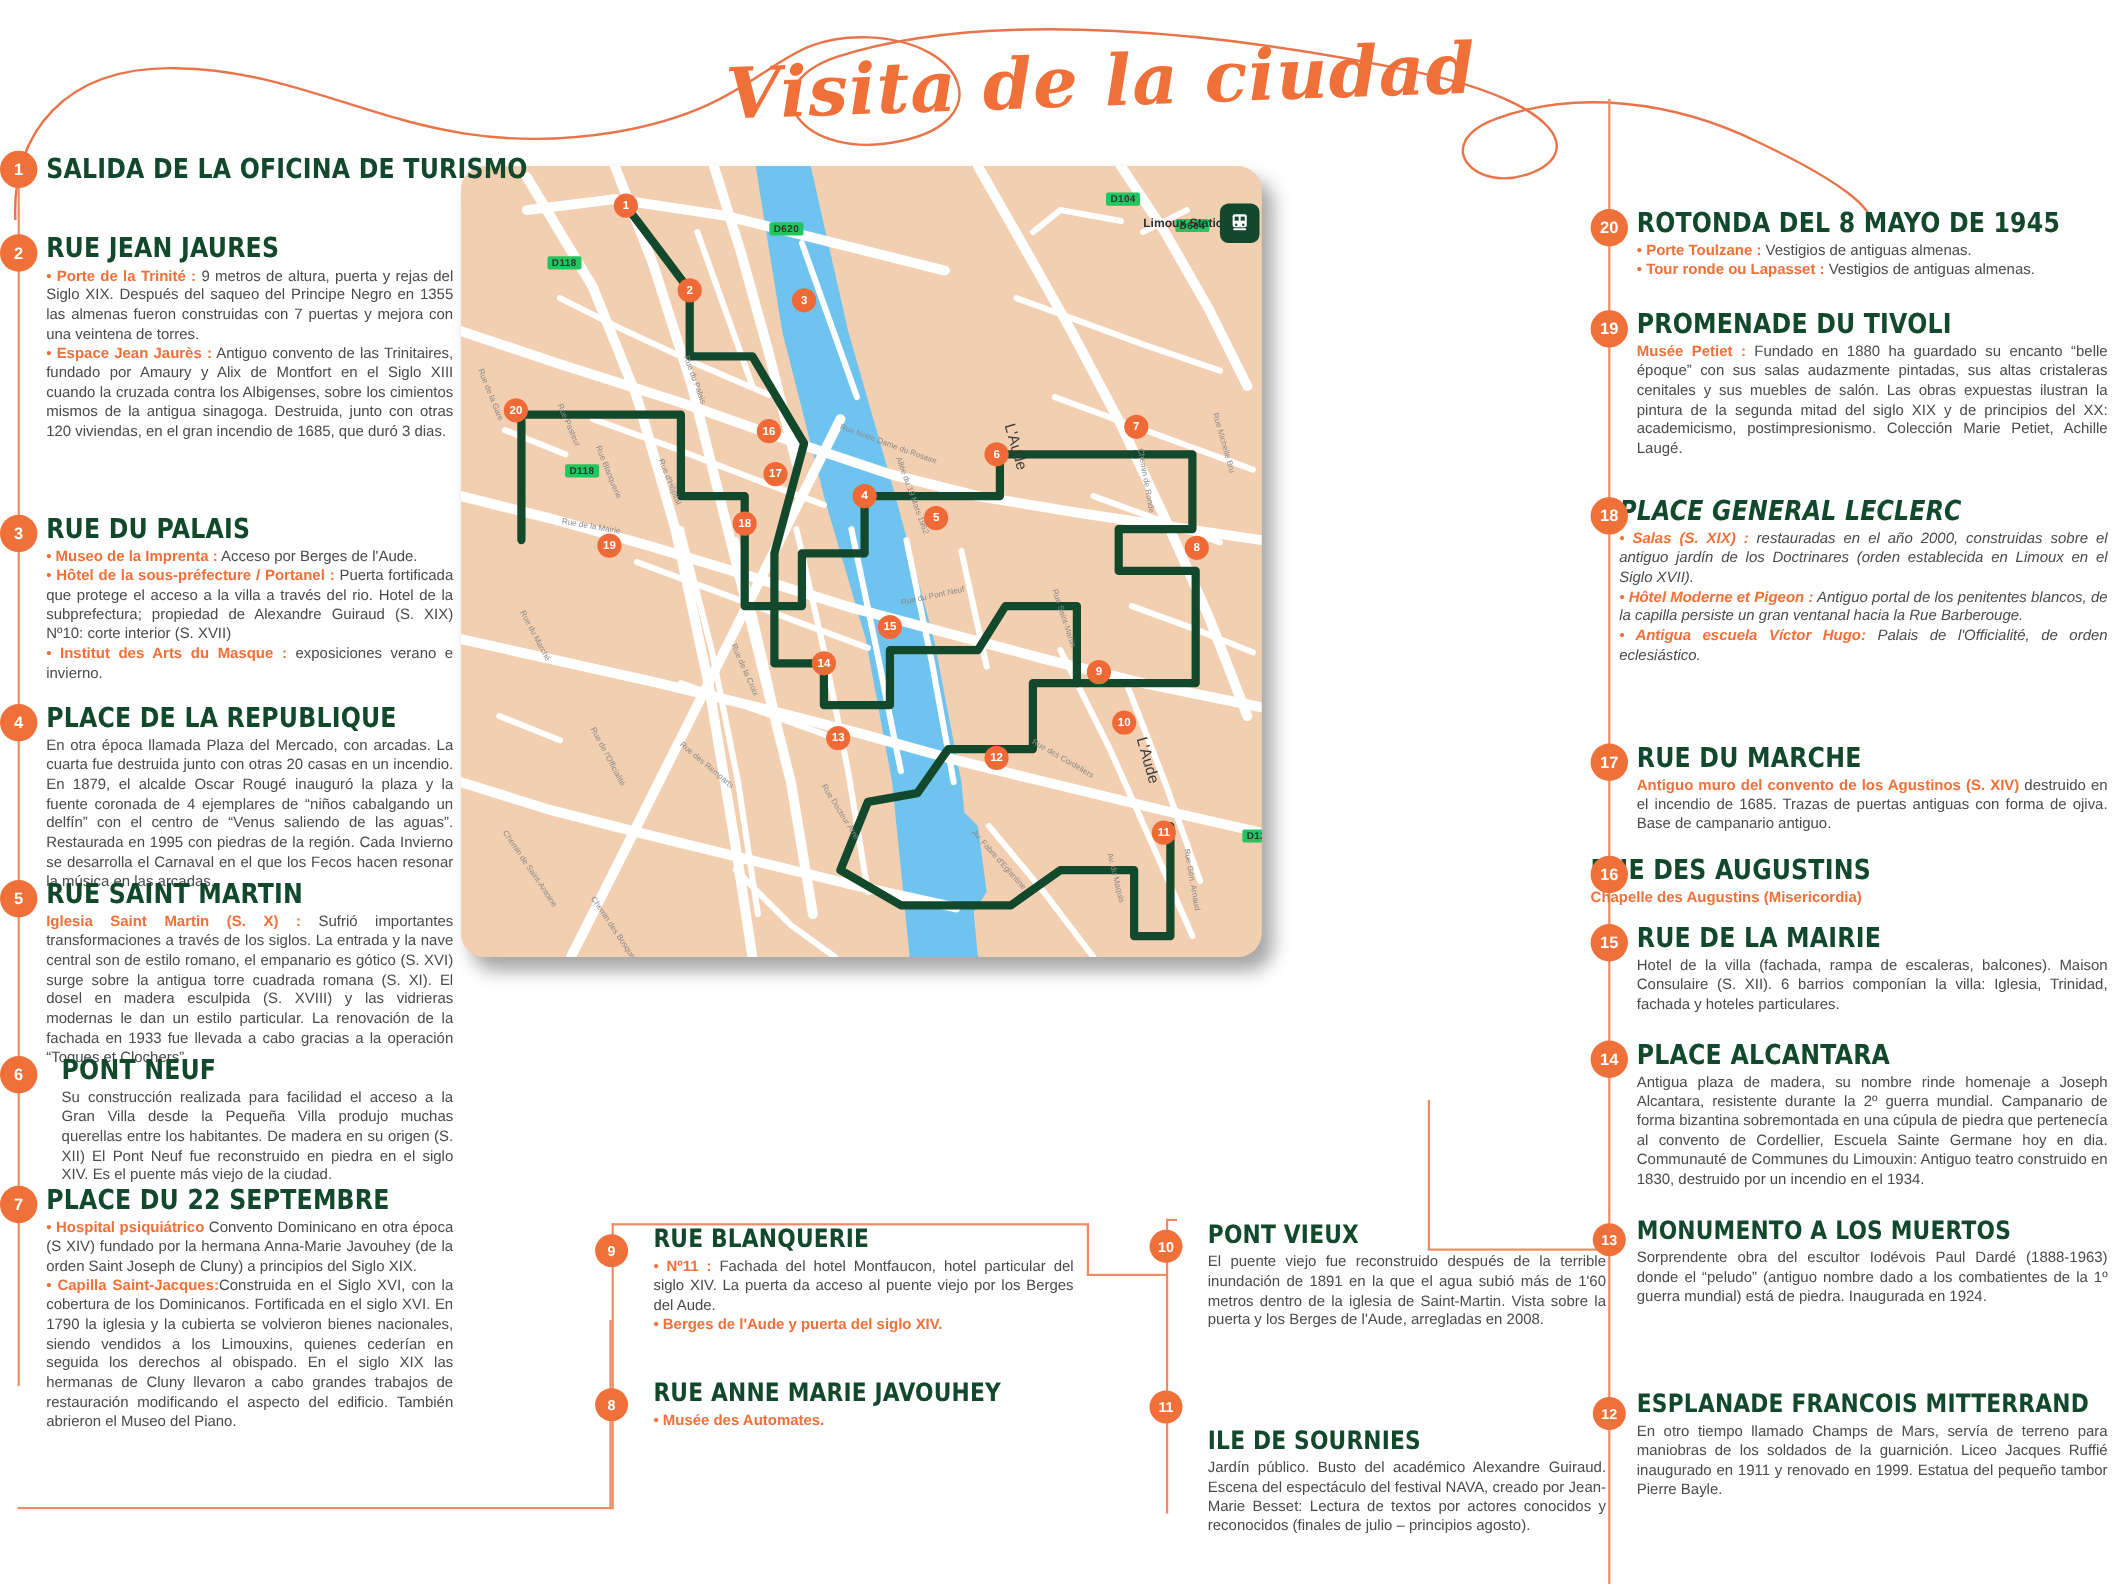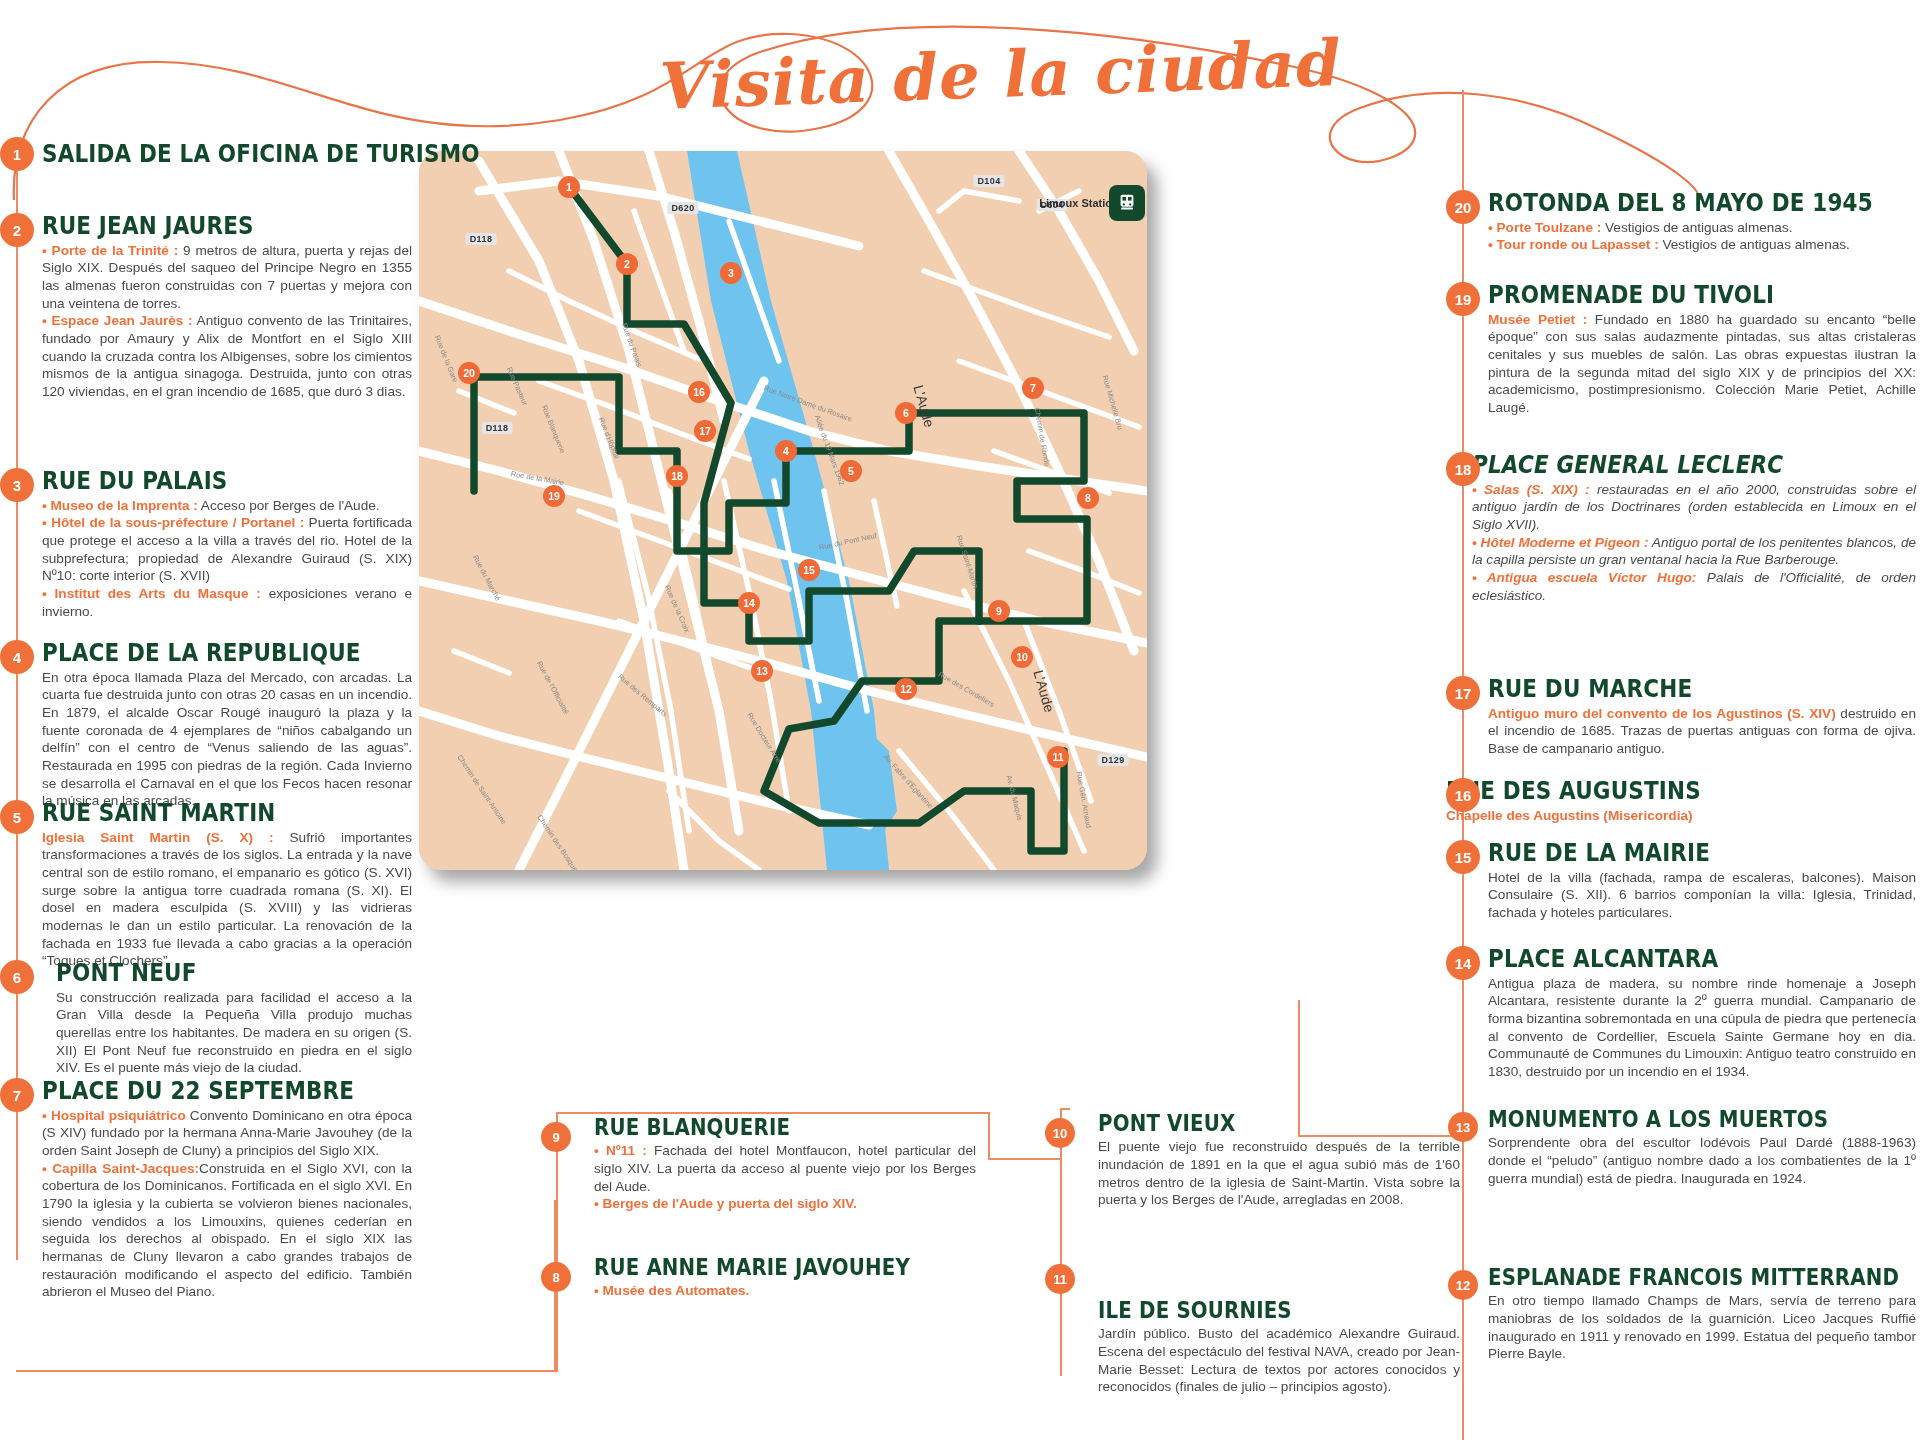--- a/index.html
+++ b/index.html
@@ -69,24 +69,24 @@
   .mapsvg{position:absolute;inset:0;}
   .mk{
     position:absolute;width:22px;height:22px;border-radius:50%;
     background:#ef6a36;color:#fff;font-size:10.5px;font-weight:700;
     display:flex;align-items:center;justify-content:center;
     transform:translate(-50%,-50%);
     font-family:"Liberation Sans",sans-serif;
     z-index:5;
   }
   .roadlbl{
-    position:absolute;background:#e5e5e5;color:#333;
+    position:absolute;background:#22c55e;color:#333;
     font-size:9px;font-weight:700;padding:1px 4px;border-radius:2px;
     transform:translate(-50%,-50%);letter-spacing:.4px;
-    font-family:"Liberation Sans",sans-serif;z-index:4;
+    font-family:"Liberation Sans",sans-serif;z-index:4;margin-left:32px;
   }
   .stlbl{
     position:absolute;font-size:11px;color:#2f2f2f;font-weight:700;
     transform:translate(-50%,-50%);z-index:4;white-space:nowrap;
     font-family:"Liberation Sans",sans-serif;
   }
   .station{
     position:absolute;width:36px;height:36px;border-radius:8px;
     background:#12492c;transform:translate(-50%,-50%);z-index:5;
     display:flex;align-items:center;justify-content:center;

